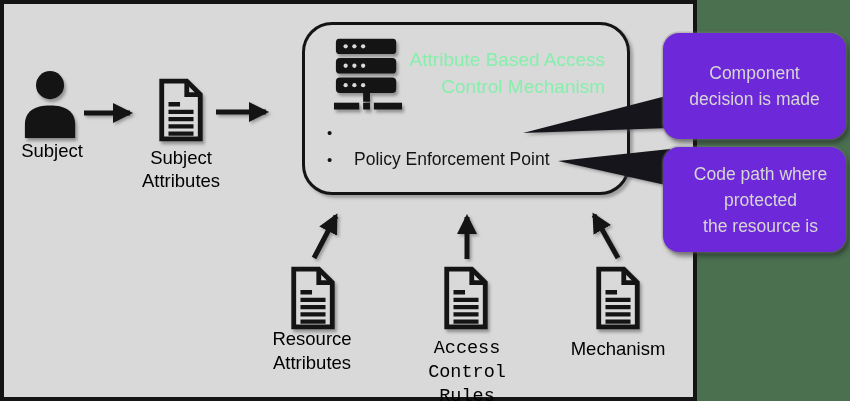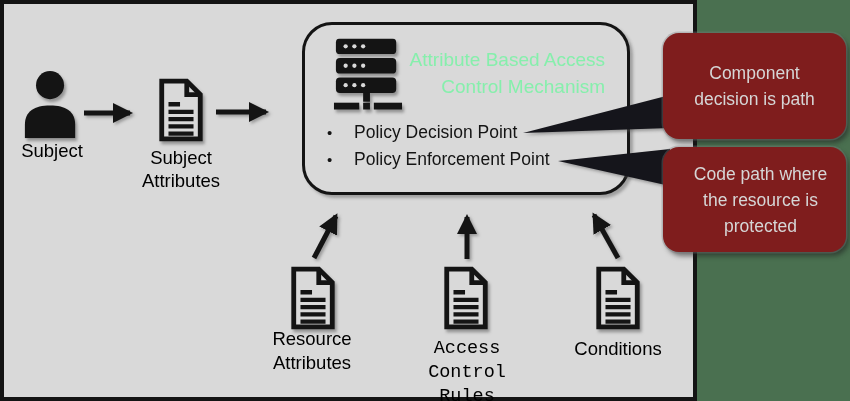--- a/index.html
+++ b/index.html
@@ -85,21 +85,21 @@
     pointer-events: none;
     filter: drop-shadow(2px 2.5px 1.5px rgba(90,90,90,0.5));
   }
 
   
   .callout {
     position: absolute;
     left: 663px;
     width: 183px;
     box-sizing: border-box;
-    background: #7f1d1d;
+    background: #6d28d9;
     border-radius: 16px;
     color: #d6d6d6;
     font-size: 17.5px;
     line-height: 26px;
     text-align: center;
     display: flex;
     flex-direction: column;
     justify-content: center;
     box-shadow: 0 0 0 1.5px rgba(125,125,130,0.35), 3px 4px 5px rgba(30,30,30,0.55);
   }
@@ -170,21 +170,20 @@
   <svg class="icon server-icon" viewBox="0 0 72 74">
       <use href="#sym-server"></use>
     </svg>
   <div class="abac-title">
     <div>Attribute Based Access</div>
     <div>Control Mechanism</div>
   </div>
   <div class="bullets">
     <div class="bullet-row">
       <span class="bullet-dot">•</span>
-      <span>Policy Decision Point</span>
     </div>
     <div class="bullet-row">
       <span class="bullet-dot">•</span>
       <span>Policy Enforcement Point</span>
     </div>
   </div>
 
   <svg class="icon doc-resource" viewBox="0 0 54 68">
       <use href="#sym-doc"></use>
     </svg>
@@ -197,21 +196,21 @@
 
   <div class="caption cap-resource">
     <div>Resource</div>
     <div>Attributes</div>
   </div>
   <div class="caption cap-rules">
     <div>Access</div>
     <div>Control Rules</div>
   </div>
   <div class="caption cap-env">
-    <div>Conditions</div>
+    <div>Mechanism</div>
   </div>
 
   <svg class="overlay" viewBox="0 0 850 401">
     <defs>
       <marker id="ah" viewBox="0 0 10 10" refX="8.5" refY="5" markerWidth="4" markerHeight="4" orient="auto-start-reverse">
         <path d="M0,0 L10,5 L0,10 z" fill="#141414"></path>
       </marker>
     </defs>
     <g stroke="#141414" stroke-width="5" fill="none">
       <path d="M84,113 L130,113" marker-end="url(#ah)"></path>
@@ -221,21 +220,21 @@
       <path d="M618,258 L594,215" marker-end="url(#ah)"></path>
     </g>
     <g fill="#15151b">
       <polygon points="523,133 670,95 670,128"></polygon>
       <polygon points="558,161 670,149 670,186"></polygon>
     </g>
   </svg>
 
   <div class="callout callout-1">
     <div>Component</div>
-    <div>decision is path</div>
+    <div>decision is made</div>
   </div>
   <div class="callout callout-2">
     <div>Code path where</div>
+    <div>protected</div>
     <div>the resource is</div>
-    <div>protected</div>
   </div>
 
 </div>
 
 </body></html>

